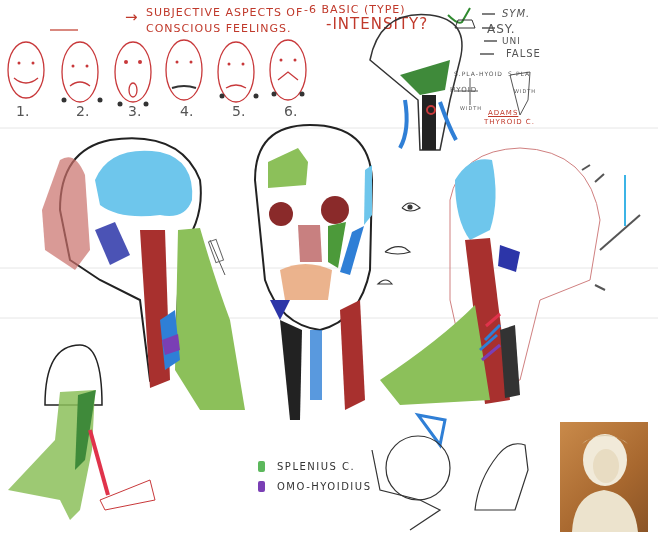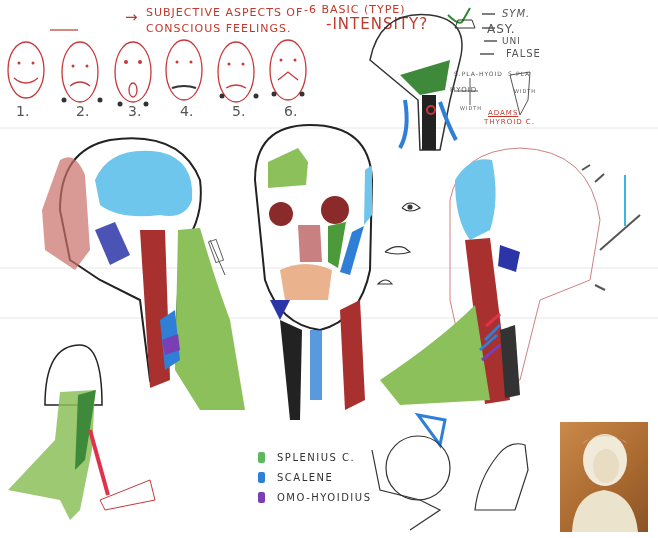--- a/index.html
+++ b/index.html
@@ -1,21 +1,21 @@
 <!DOCTYPE html>
 <html><head>
 <meta charset="utf-8">
 <style>
   html,body{margin:0;padding:0;background:#fff;}
   #canvas{position:relative;width:658px;height:538px;overflow:hidden;background:#fff;font-family:"DejaVu Sans",sans-serif;}
   .note{position:absolute;font-family:"DejaVu Sans",sans-serif;letter-spacing:1px;white-space:nowrap;}
   .red{color:#c0392b;}
   .dark{color:#555;}
   .legend{position:absolute;left:258px;top:452px;}
-  .legend-row{display:flex;align-items:flex-start;height:20px;}
+  .legend-row{display:flex;align-items:flex-end;height:20px;}
   .swatch{width:7px;height:11px;border-radius:2px;margin-right:12px;}
   .legend-label{font-size:10px;color:#333;letter-spacing:1.5px;}
   .face-num{position:absolute;top:103px;font-size:14px;color:#555;}
   .bust{position:absolute;left:560px;top:422px;width:88px;height:110px;background:linear-gradient(135deg,#c98a4a,#a8682f 60%,#8a5426);}
   svg{position:absolute;left:0;top:0;}
 </style>
 </head>
 <body>
 
 <div id="canvas">
@@ -189,24 +189,20 @@
       <path d="M498 455 Q510 440 525 445 L528 470 L515 510 L475 510 Q478 480 498 455 Z"></path>
     </g>
   </svg>
 
   <div class="legend">
     <div class="legend-row">
       <span class="swatch" style="background:#5cb85c"></span>
       <span class="legend-label">SPLENIUS C.</span>
     </div>
     <div class="legend-row">
-      <span class="swatch" style="background:#2f7fd6"></span>
-      <span class="legend-label">SCALENE</span>
-    </div>
-    <div class="legend-row">
       <span class="swatch" style="background:#7a3fb5"></span>
       <span class="legend-label">OMO-HYOIDIUS</span>
     </div>
   </div>
 
   <div class="bust">
     <svg width="88" height="110" viewBox="0 0 88 110" style="position:static">
       <ellipse cx="45" cy="38" rx="22" ry="26" fill="#f1ead9"></ellipse>
       <ellipse cx="46" cy="44" rx="13" ry="17" fill="#e8dcc2"></ellipse>
       <path d="M12 110 Q14 72 44 68 Q74 72 78 110 Z" fill="#ece3cd"></path>

